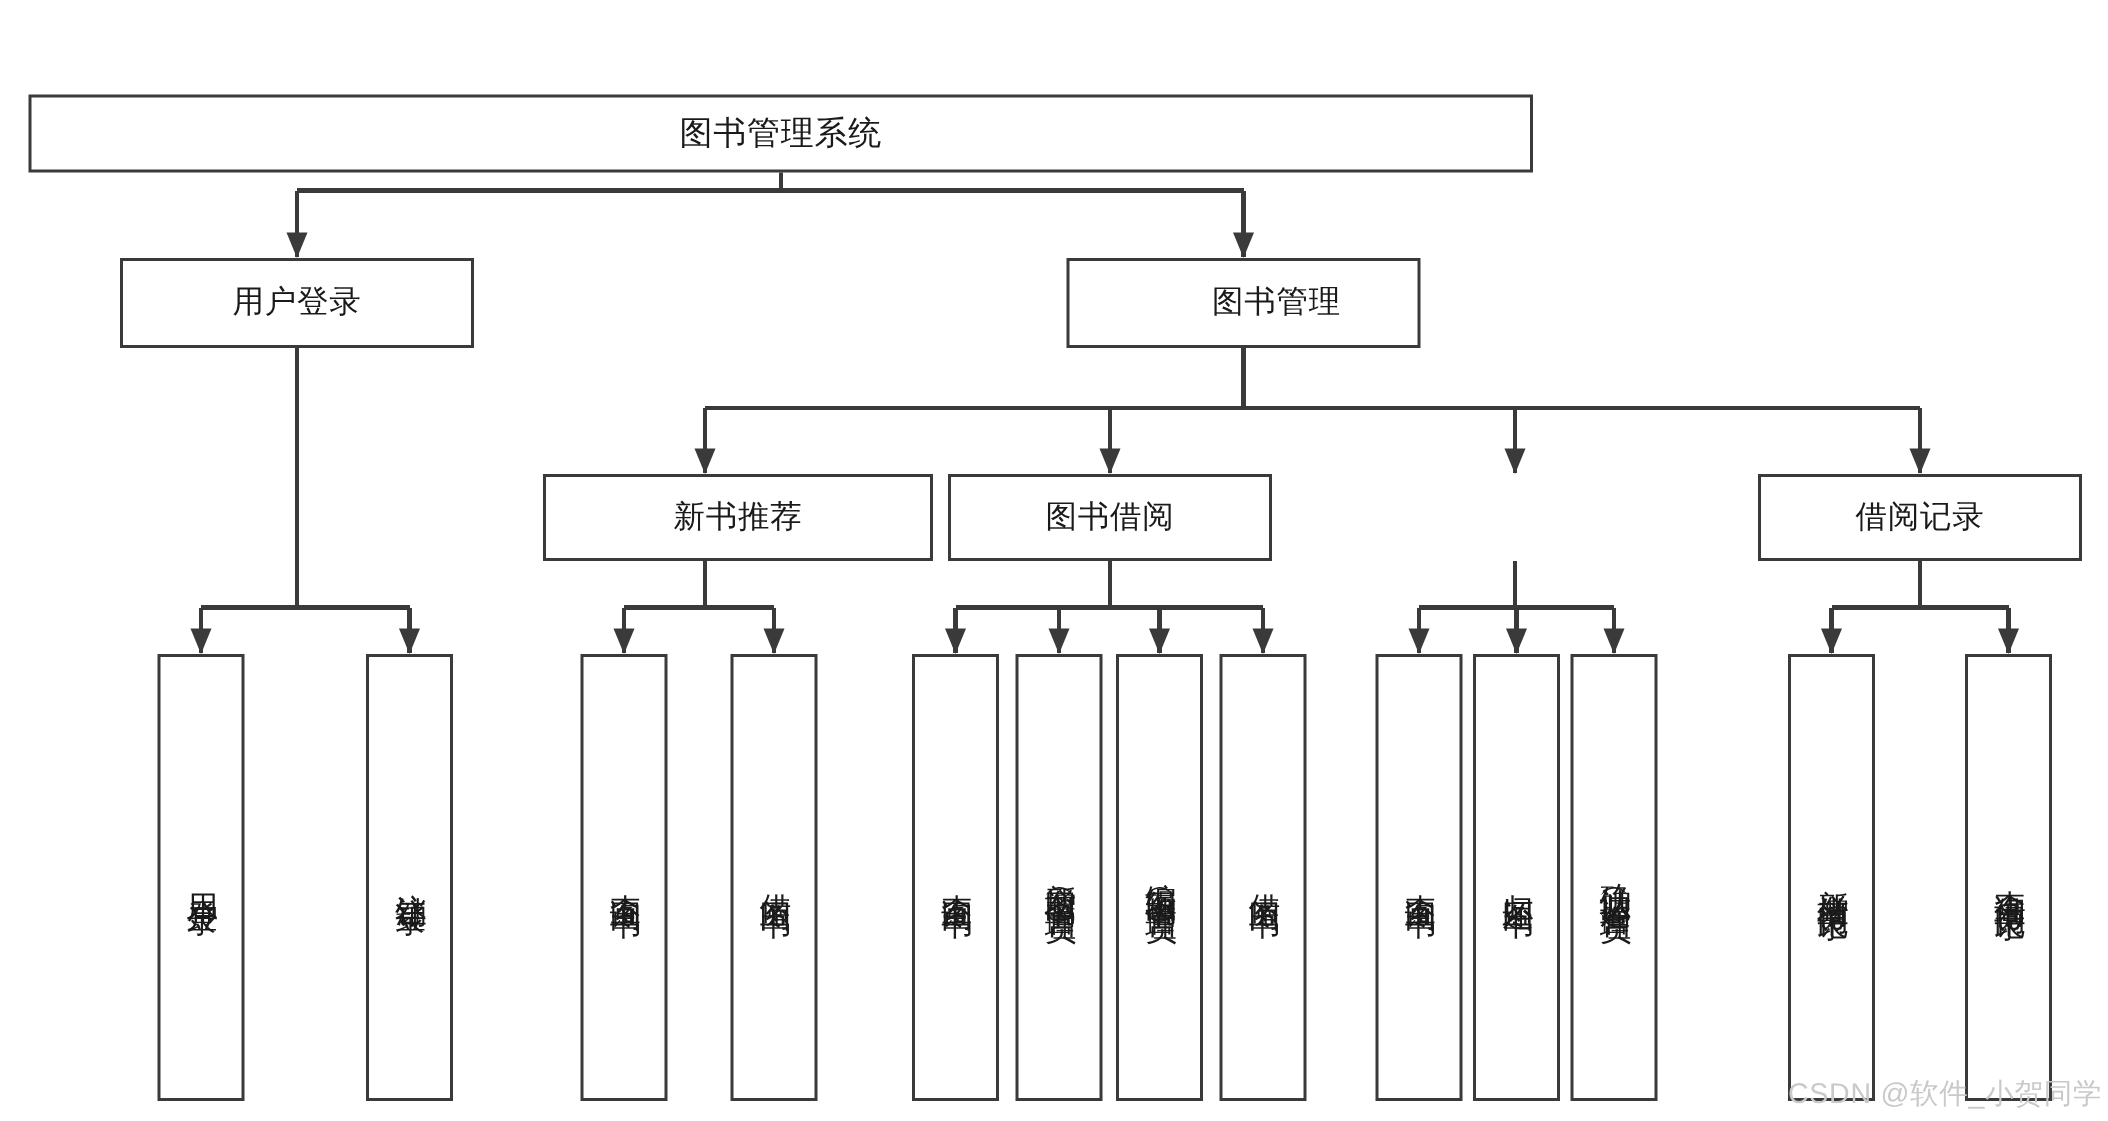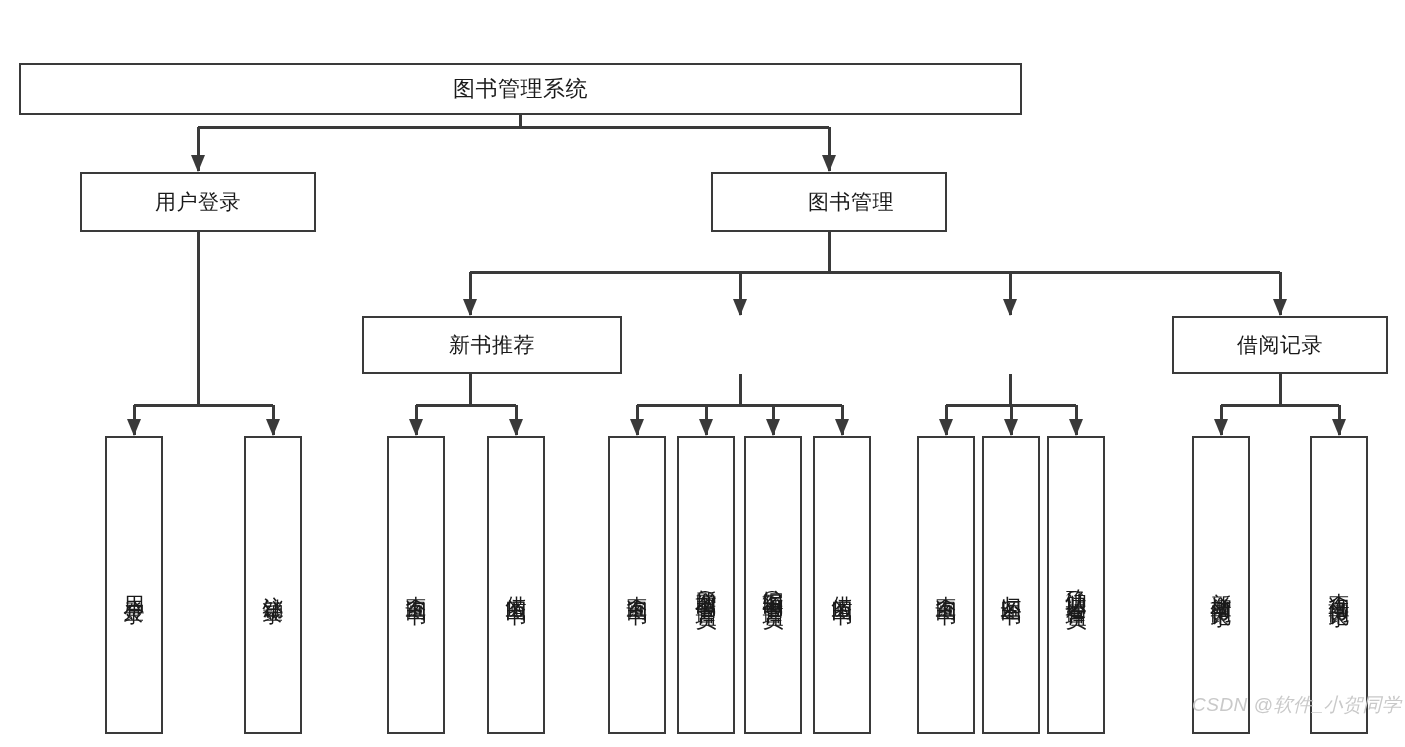--- a/index.html
+++ b/index.html
@@ -143,20 +143,23 @@
     </div>
     <div class="node" style="left: 80px; top: 172px; width: 236px; height: 60px;">
       <span class="node-label">用户登录</span>
     </div>
     <div class="node" style="left: 711px; top: 172px; width: 236px; height: 60px; padding-left: 44px;">
       <span class="node-label">图书管理</span>
     </div>
     <div class="node" style="left: 362px; top: 316px; width: 260px; height: 58px;">
       <span class="node-label">新书推荐</span>
     </div>
+    <div class="node" style="left: 632px; top: 316px; width: 216px; height: 58px;">
+      <span class="node-label">图书借阅</span>
+    </div>
     <div class="node" style="left: 1172px; top: 316px; width: 216px; height: 58px; align-items: center;">
       <span class="node-label">借阅记录</span>
     </div>
     <div class="node leaf" style="left: 105px; top: 436px; width: 58px; height: 298px;">
       <span class="node-label">用户登录</span>
     </div>
     <div class="node leaf" style="left: 244px; top: 436px; width: 58px; height: 298px;">
       <span class="node-label">注销登录</span>
     </div>
     <div class="node leaf" style="left: 387px; top: 436px; width: 58px; height: 298px;">
@@ -187,13 +190,13 @@
       <span class="node-label">确认归还（管理员）</span>
     </div>
     <div class="node leaf" style="left: 1192px; top: 436px; width: 58px; height: 298px;">
       <span class="node-label">新增借阅记录</span>
     </div>
     <div class="node leaf" style="left: 1310px; top: 436px; width: 58px; height: 298px;">
       <span class="node-label">查询借阅记录</span>
     </div>
   </div>
 
-<div id="watermark" style="left: 1192px; top: 692px; font-style: italic;">CSDN @软件_小贺同学</div>
+<div id="watermark" style="left: 1192px; top: 716px;">CSDN @软件_小贺同学</div>
 
 </body></html>

